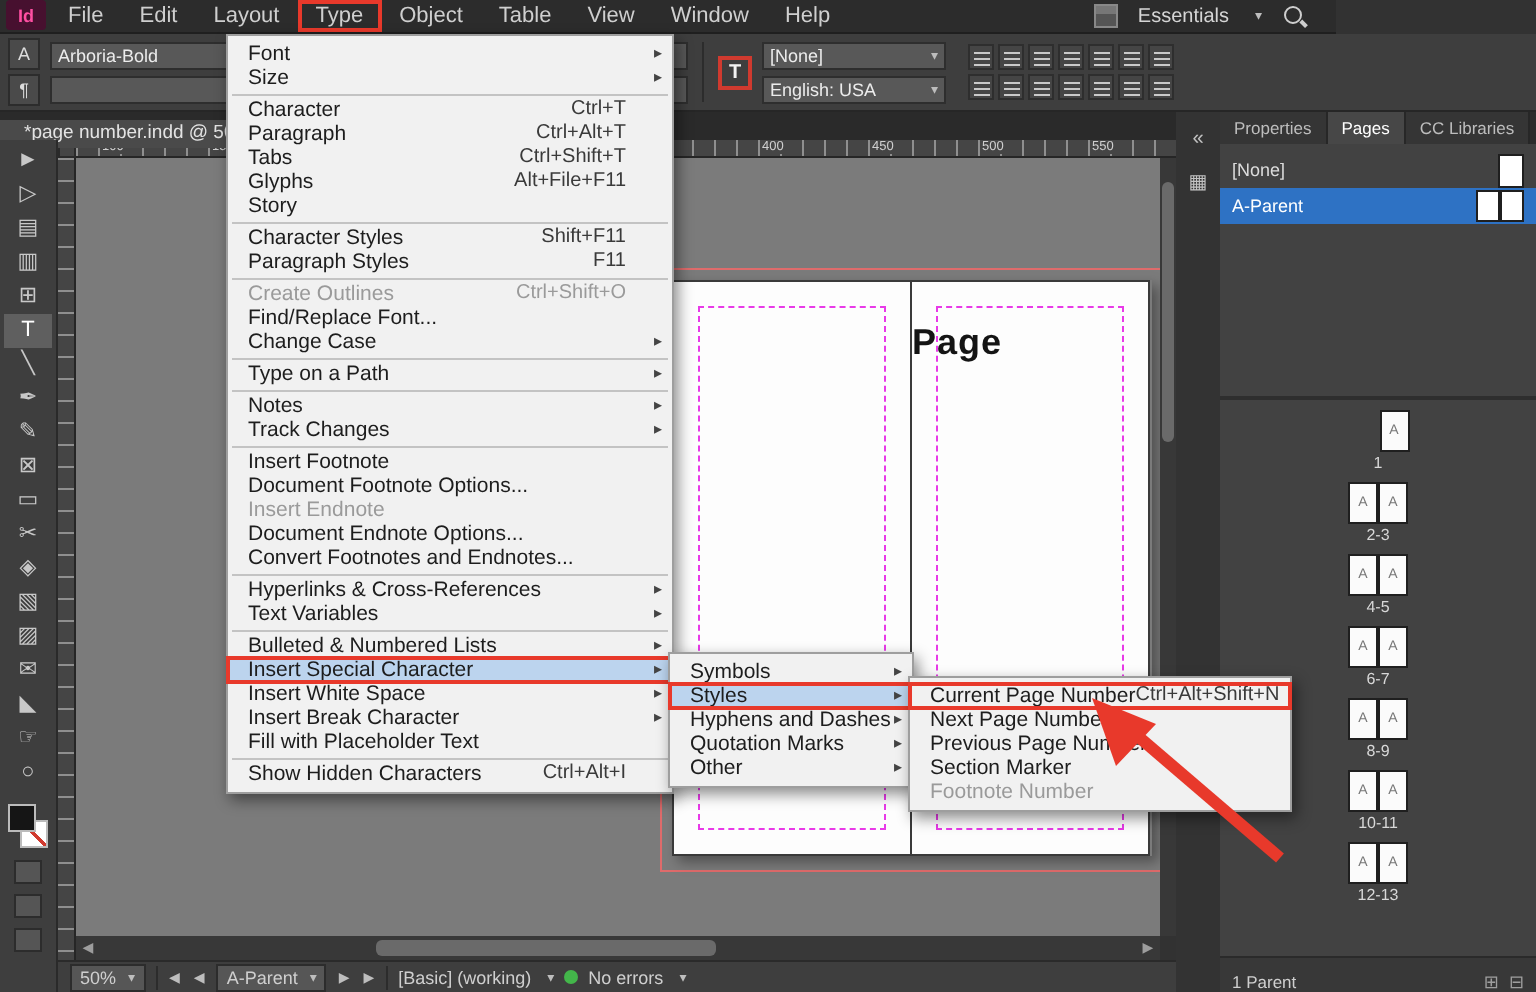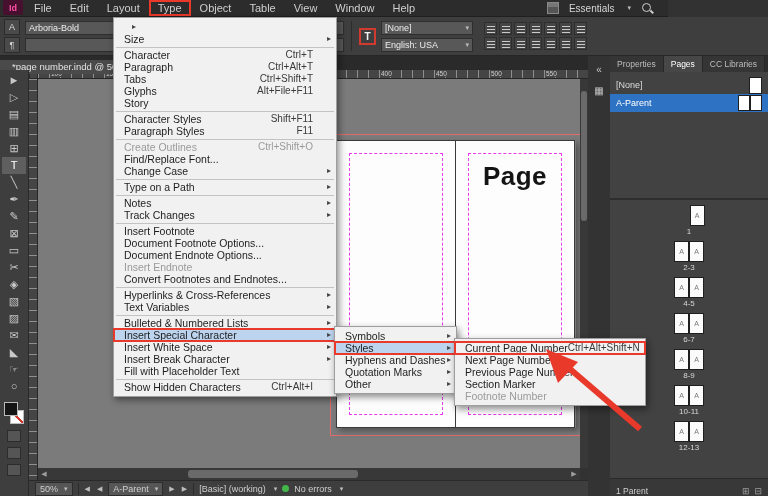--- a/index.html
+++ b/index.html
@@ -65,21 +65,21 @@
     box-sizing:border-box;z-index:4;background-image:repeating-linear-gradient(to right,#8f8f8f 0 1px,transparent 1px 11px)}
   .ruler-top span{position:absolute;top:0;font-size:6.5px;color:#cfcfcf;background:#454545;padding:0 1px}
   .ruler-left{position:absolute;left:29px;top:79px;width:9px;height:401px;background:#454545;border-right:1px solid #262626;
     box-sizing:border-box;z-index:4;background-image:repeating-linear-gradient(to bottom,#8f8f8f 0 1px,transparent 1px 11px)}
   .canvas{position:absolute;left:38px;top:79px;width:542px;height:389px;background:#7b7b7b;overflow:hidden;z-index:1}
   .bleed{position:absolute;left:292px;top:55px;width:254px;height:300px;border:1px solid #df6b6b}
   .spread{position:absolute;left:298px;top:61px;width:240px;height:288px;box-shadow:3px 3px 6px rgba(0,0,0,.35)}
   .page{position:absolute;top:0;width:120px;height:288px;background:#fdfdfd;border:1px solid #3a3a3a;box-sizing:border-box}
   .page.left{left:0}.page.right{left:119px}
   .margins{position:absolute;left:12px;top:12px;right:12px;bottom:12px;border:1px dashed #e83ae8}
-  .page-heading{position:absolute;top:20px;left:0;right:0;text-align:center;font-size:26px;font-weight:bold;color:#141414;letter-spacing:.5px}
+  .page-heading{position:absolute;top:20px;left:0;right:0;font-size:18px;font-weight:bold;color:#141414;letter-spacing:.5px}
 
   
   .vscroll{position:absolute;left:580px;top:79px;width:8px;height:389px;background:#383838;z-index:4}
   .vthumb{position:absolute;left:1px;top:12px;width:6px;height:130px;background:#6a6a6a;border-radius:3px}
   .hscroll{position:absolute;left:38px;top:468px;width:542px;height:12px;background:#383838;z-index:4;display:flex;align-items:center}
   .hthumb{position:absolute;left:150px;top:2px;width:170px;height:8px;background:#6a6a6a;border-radius:3px}
   .sc-arrow{font-size:7px;color:#9d9d9d;width:12px;text-align:center}
   .sc-arrow.right{margin-left:auto}
 
   
@@ -407,20 +407,21 @@
       <span>1 Parent</span>
       <span class="pf-icons">
         <span>⊞</span>
         <span>⊟</span>
       </span>
     </div>
   </div>
 
   <div class="menu" id="type-menu">
       <div class="menu-row">
+        <span class="ml">Font</span>
         <span class="ma">▸</span>
       </div>
       <div class="menu-row">
         <span class="ml">Size</span>
         <span class="ma">▸</span>
       </div>
       <div class="menu-sep"></div>
       <div class="menu-row">
         <span class="ml">Character</span>
         <span class="ms">Ctrl+T</span>
@@ -486,26 +487,26 @@
       </div>
       <div class="menu-sep"></div>
       <div class="menu-row">
         <span class="ml">Insert Footnote</span>
         <span class="ma"></span>
       </div>
       <div class="menu-row">
         <span class="ml">Document Footnote Options...</span>
         <span class="ma"></span>
       </div>
-      <div class="menu-row">
-        <span class="ml">Document Endnote Options...</span>
-        <span class="ma"></span>
-      </div>
       <div class="menu-row disabled">
         <span class="ml">Insert Endnote</span>
+        <span class="ma"></span>
+      </div>
+      <div class="menu-row">
+        <span class="ml">Document Endnote Options...</span>
         <span class="ma"></span>
       </div>
       <div class="menu-row">
         <span class="ml">Convert Footnotes and Endnotes...</span>
         <span class="ma"></span>
       </div>
       <div class="menu-sep"></div>
       <div class="menu-row">
         <span class="ml">Hyperlinks &amp; Cross-References</span>
         <span class="ma">▸</span>

